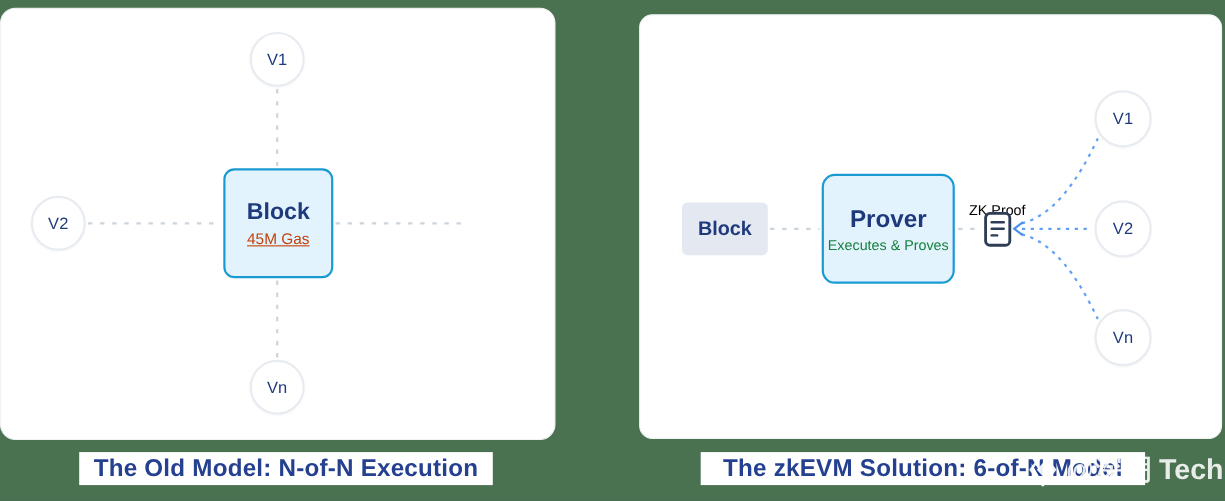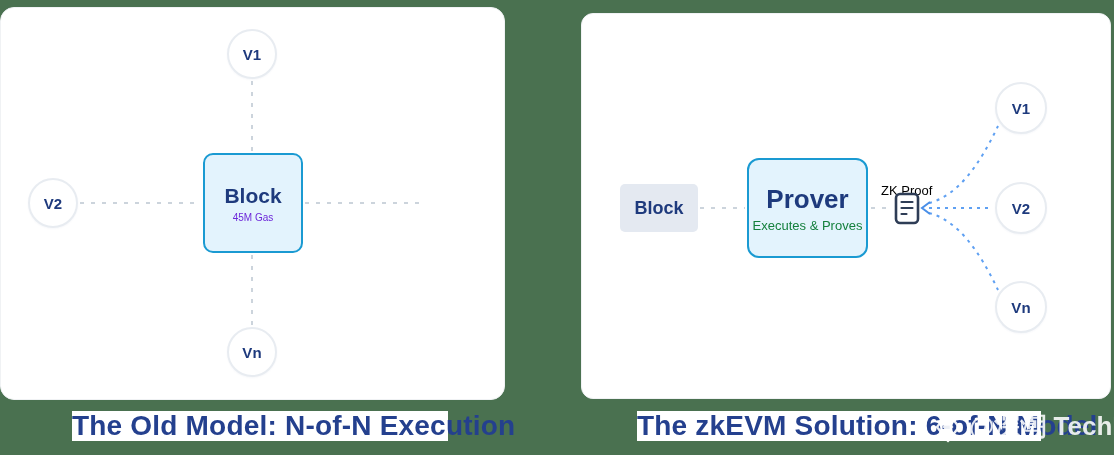--- a/index.html
+++ b/index.html
@@ -8,43 +8,43 @@
   .card{position:absolute;background:#ffffff;border:1px solid #f0f2f4;box-sizing:border-box;}
   .left-card{left:0;top:7px;width:505px;height:393px;border-radius:14px;}
   .right-card{left:581px;top:13px;width:530px;height:386px;border-radius:12px;}
   .lines{position:absolute;left:0;top:0;pointer-events:none;}
 
   .vcircle{position:absolute;background:#ffffff;border:2px solid #e8ecf1;border-radius:50%;
            display:flex;align-items:center;justify-content:center;box-sizing:border-box;
            box-shadow:0 1px 2px rgba(30,58,125,0.04);}
   .vcircle.small{width:50px;height:50px;}
   .vcircle.big{width:52px;height:52px;}
-  .vlabel{color:#1e3a7d;font-weight:bold;font-size:15px;letter-spacing:.2px;}
+  .vlabel{color:#1e3a7d;font-weight:normal;font-size:15px;letter-spacing:.2px;}
 
   .block-box{position:absolute;background:#e3f3fd;border:2px solid #1a9ad2;border-radius:10px;
              display:flex;flex-direction:column;align-items:center;justify-content:center;
              box-sizing:border-box;gap:4px;}
   .block-title{color:#1e3a7d;font-weight:bold;font-size:21px;}
-  .block-sub{color:#6d28d9;font-size:10px;}
+  .block-sub{color:#c2410c;font-size:14px;text-decoration:underline;}
 
   .gray-box{position:absolute;background:#e4e9f1;border-radius:5px;display:flex;
             align-items:center;justify-content:center;box-sizing:border-box;}
   .gray-box .block-title{font-size:18px;}
 
   .prover-box{position:absolute;background:#e3f3fd;border:2px solid #1a9ad2;border-radius:12px;
               display:flex;flex-direction:column;align-items:center;justify-content:center;
               box-sizing:border-box;gap:3px;}
-  .prover-title{color:#1e3a7d;font-weight:bold;font-size:26px;}
+  .prover-title{color:#1e3a7d;font-weight:bold;font-size:22px;}
   .prover-sub{color:#15803d;font-size:13px;}
 
   .zk-label{position:absolute;color:#000000;font-size:13px;white-space:nowrap;}
   .zk-icon{position:absolute;}
 
   .caption{position:absolute;top:411px;height:30px;background:#ffffff;color:#24408e;
-           font-weight:bold;font-size:28px;line-height:30px;text-align:center;
+           font-weight:bold;font-size:22px;line-height:30px;text-align:center;
            white-space:nowrap;letter-spacing:.2px;}
   .caption-left{left:72px;width:376px;}
   .caption-right{left:637px;width:404px;}
 
   .watermark{position:absolute;left:934px;top:409px;display:flex;align-items:center;gap:7px;
              color:rgba(255,255,255,0.95);font-size:26px;font-weight:600;opacity:.92;
              white-space:nowrap;}
   .watermark svg{display:block;}
 </style>
 </head>

